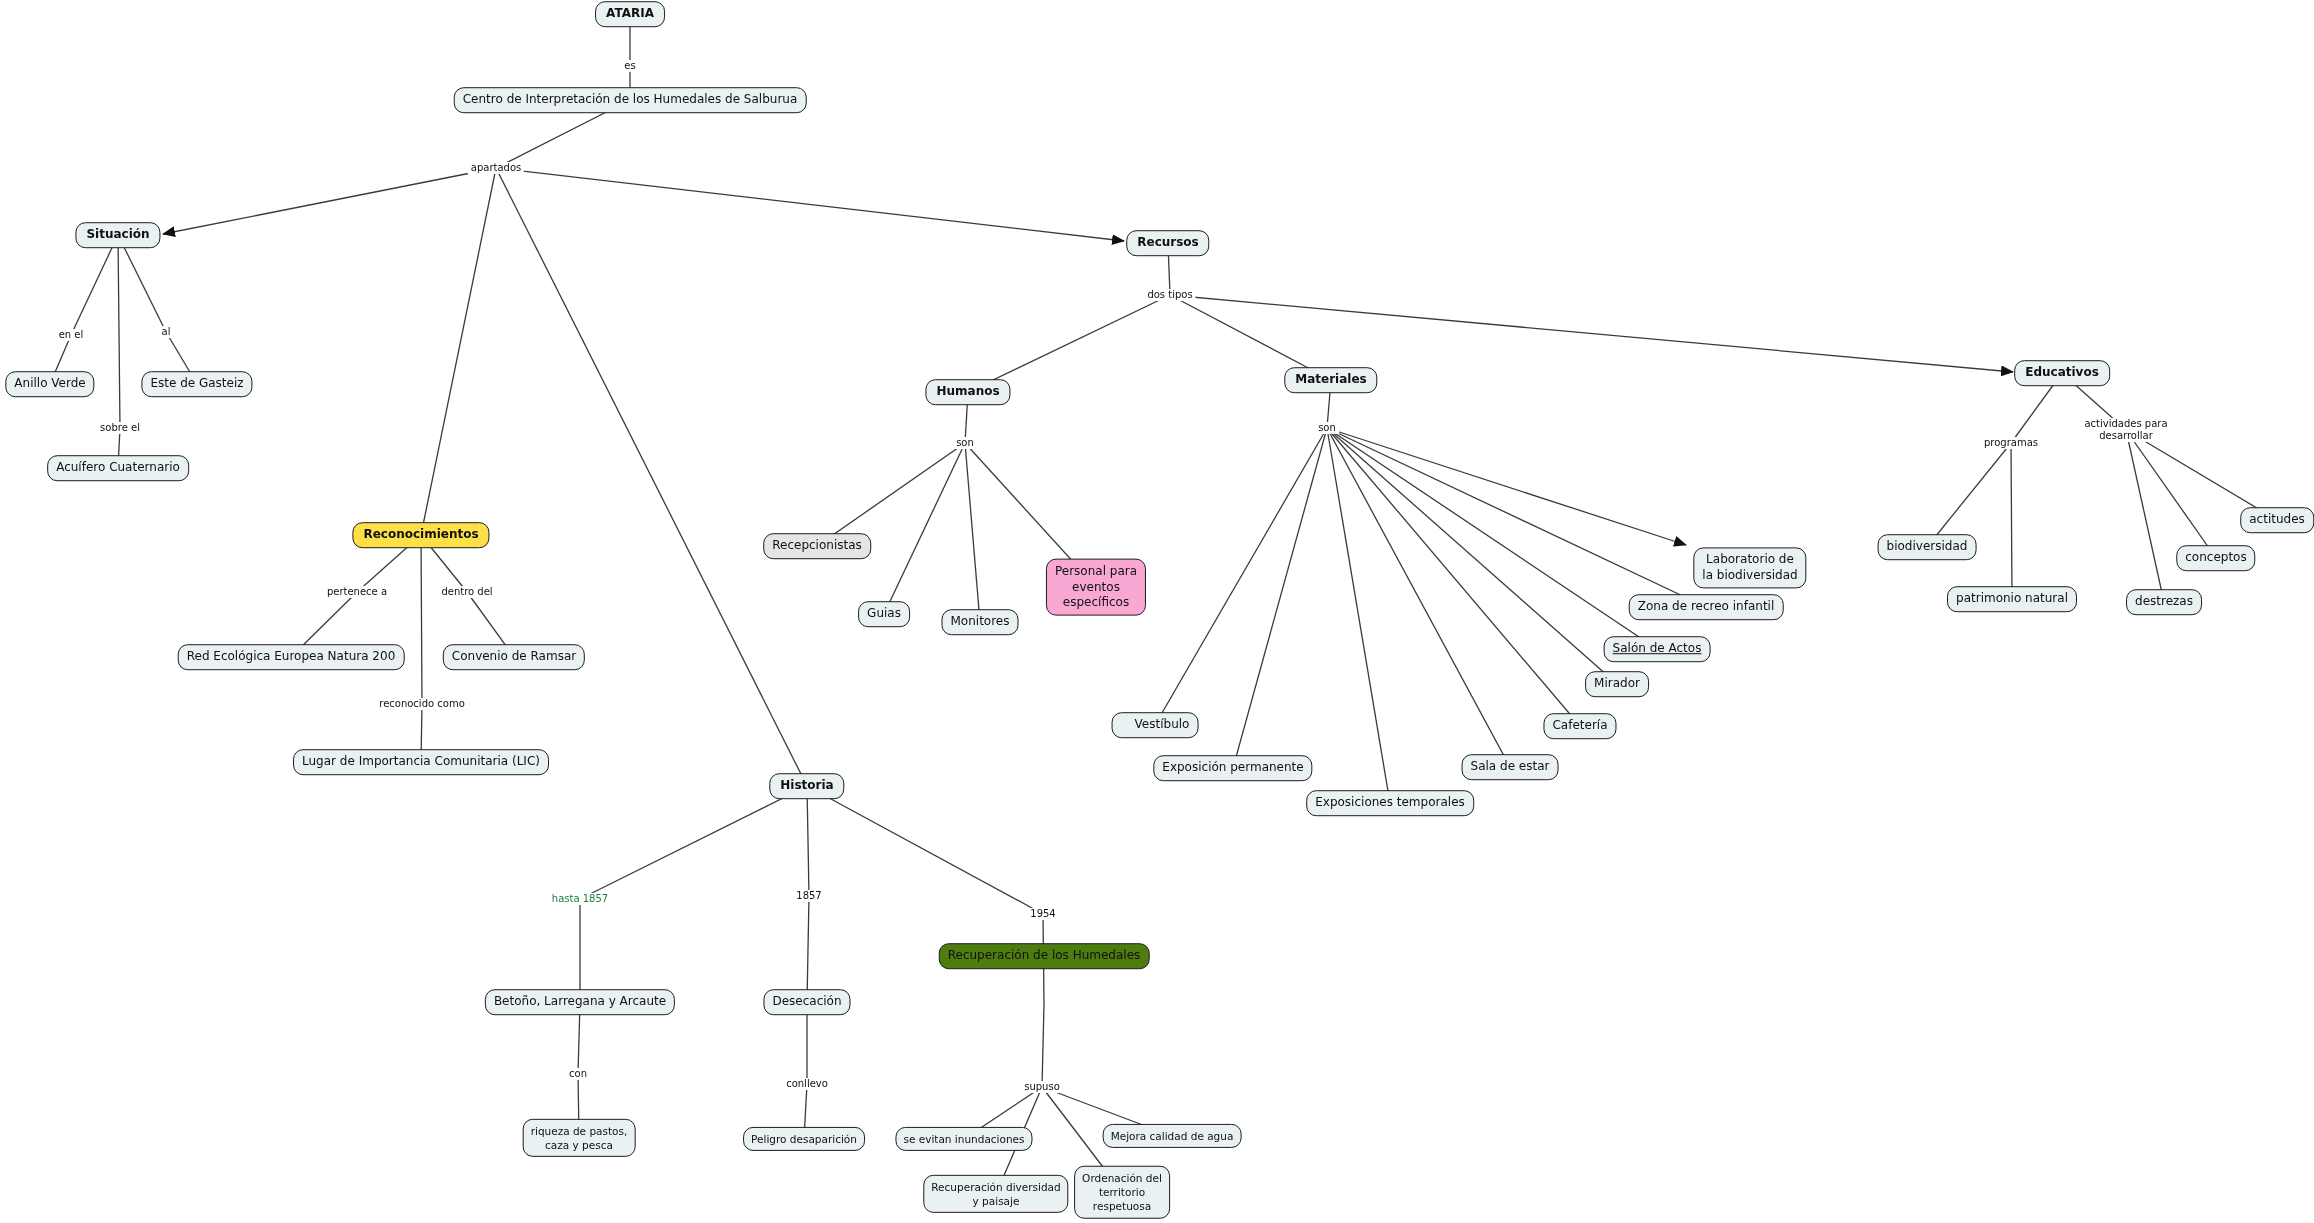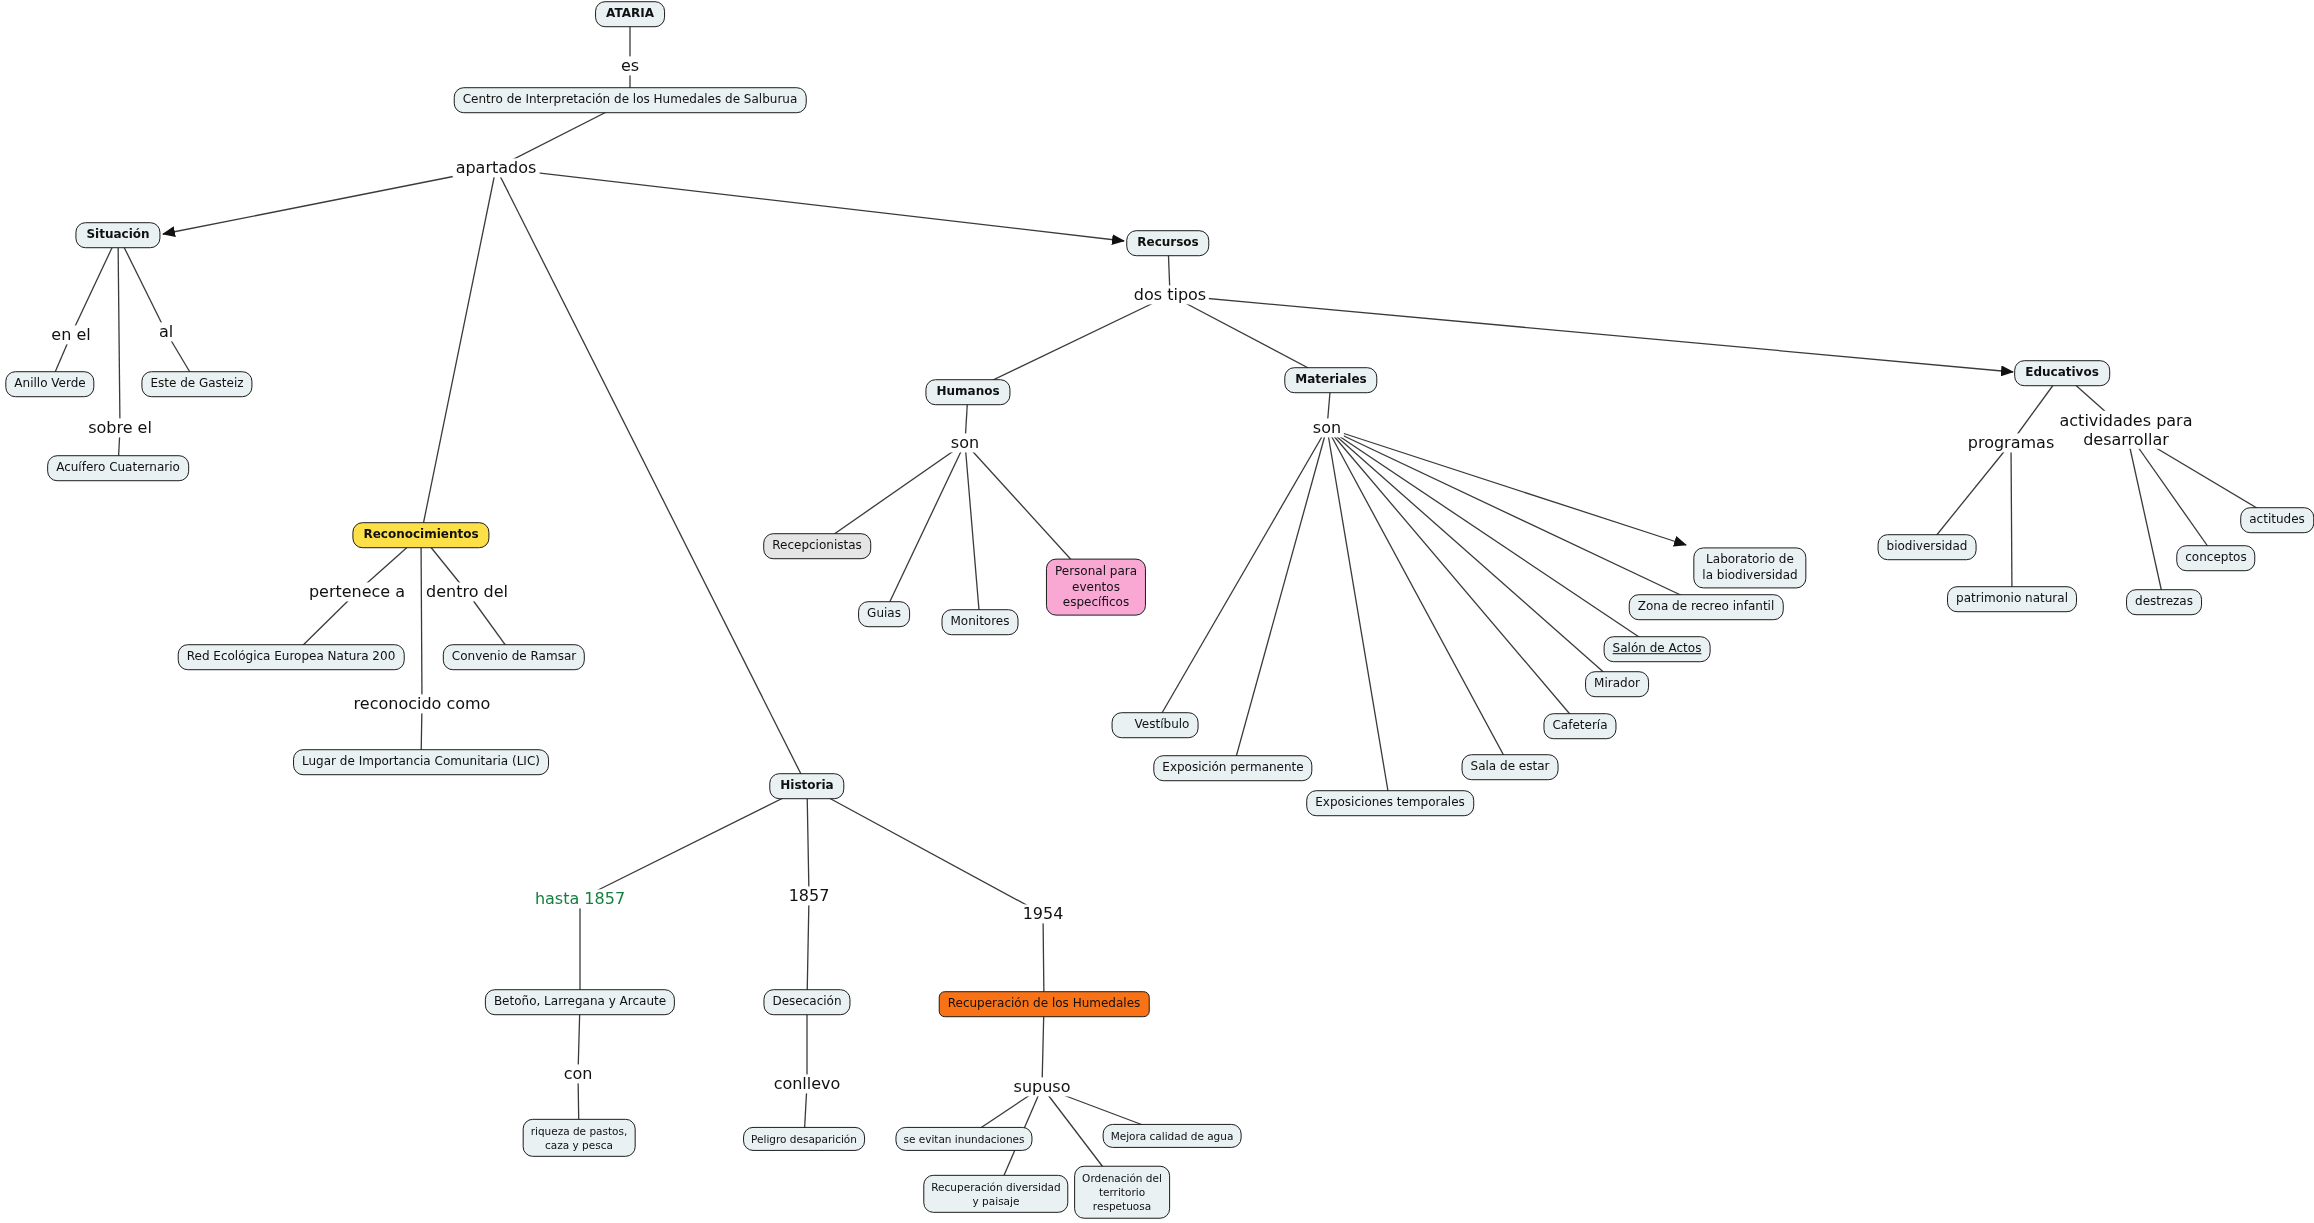--- a/index.html
+++ b/index.html
@@ -36,21 +36,21 @@
     font-size: 10.5px;
     padding: 4px 7px;
     line-height: 1.35;
   }
   .link-label {
     position: absolute;
     transform: translate(-50%, -50%);
     z-index: 2;
     background: #ffffff;
     padding: 0 3px;
-    font-size: 16px;
+    font-size: 10px;
     line-height: 1.2;
     color: #111111;
     text-align: center;
     white-space: pre-line;
   }
 </style>
 </head>
 <body>
 
 <div id="canvas" style="width: 2314px; height: 1223px; background: rgb(255, 255, 255);">
@@ -172,21 +172,21 @@
 la biodiversidad</div>
     <div class="node bold" style="left: 2062px; top: 373px; background: rgb(233, 241, 242); border-color: rgb(28, 28, 28); color: rgb(17, 17, 17);">Educativos</div>
     <div class="node" style="left: 1927px; top: 547px; background: rgb(233, 241, 242); border-color: rgb(28, 28, 28); color: rgb(17, 17, 17);">biodiversidad</div>
     <div class="node" style="left: 2012px; top: 599px; background: rgb(233, 241, 242); border-color: rgb(28, 28, 28); color: rgb(17, 17, 17);">patrimonio natural</div>
     <div class="node" style="left: 2277px; top: 520px; background: rgb(233, 241, 242); border-color: rgb(28, 28, 28); color: rgb(17, 17, 17);">actitudes</div>
     <div class="node" style="left: 2216px; top: 558px; background: rgb(233, 241, 242); border-color: rgb(28, 28, 28); color: rgb(17, 17, 17);">conceptos</div>
     <div class="node" style="left: 2164px; top: 602px; background: rgb(233, 241, 242); border-color: rgb(28, 28, 28); color: rgb(17, 17, 17);">destrezas</div>
     <div class="node bold" style="left: 807px; top: 786px; background: rgb(233, 241, 242); border-color: rgb(28, 28, 28); color: rgb(17, 17, 17);">Historia</div>
     <div class="node" style="left: 580px; top: 1002px; background: rgb(233, 241, 242); border-color: rgb(28, 28, 28); color: rgb(17, 17, 17);">Betoño, Larregana y Arcaute</div>
     <div class="node" style="left: 807px; top: 1002px; background: rgb(233, 241, 242); border-color: rgb(28, 28, 28); color: rgb(17, 17, 17);">Desecación</div>
-    <div class="node" style="left: 1044px; top: 1004px; background: #f97316; border-color: rgb(28, 28, 28); color: rgb(17, 17, 17); border-radius: 6px;">Recuperación de los Humedales</div>
+    <div class="node" style="left: 1044px; top: 956px; background: #4d7c0f; border-color: rgb(28, 28, 28); color: rgb(17, 17, 17);">Recuperación de los Humedales</div>
     <div class="node small" style="left: 579px; top: 1138px; background: rgb(233, 241, 242); border-color: rgb(28, 28, 28); color: rgb(17, 17, 17);">riqueza de pastos,
 caza y pesca</div>
     <div class="node small" style="left: 804px; top: 1139px; background: rgb(233, 241, 242); border-color: rgb(28, 28, 28); color: rgb(17, 17, 17);">Peligro desaparición</div>
     <div class="node small" style="left: 964px; top: 1139px; background: rgb(233, 241, 242); border-color: rgb(28, 28, 28); color: rgb(17, 17, 17);">se evitan inundaciones</div>
     <div class="node small" style="left: 1172px; top: 1136px; background: rgb(233, 241, 242); border-color: rgb(28, 28, 28); color: rgb(17, 17, 17);">Mejora calidad de agua</div>
     <div class="node small" style="left: 996px; top: 1194px; background: rgb(233, 241, 242); border-color: rgb(28, 28, 28); color: rgb(17, 17, 17);">Recuperación diversidad
 y paisaje</div>
     <div class="node small" style="left: 1122px; top: 1192px; background: rgb(233, 241, 242); border-color: rgb(28, 28, 28); color: rgb(17, 17, 17);">Ordenación del
 territorio
 respetuosa</div>

